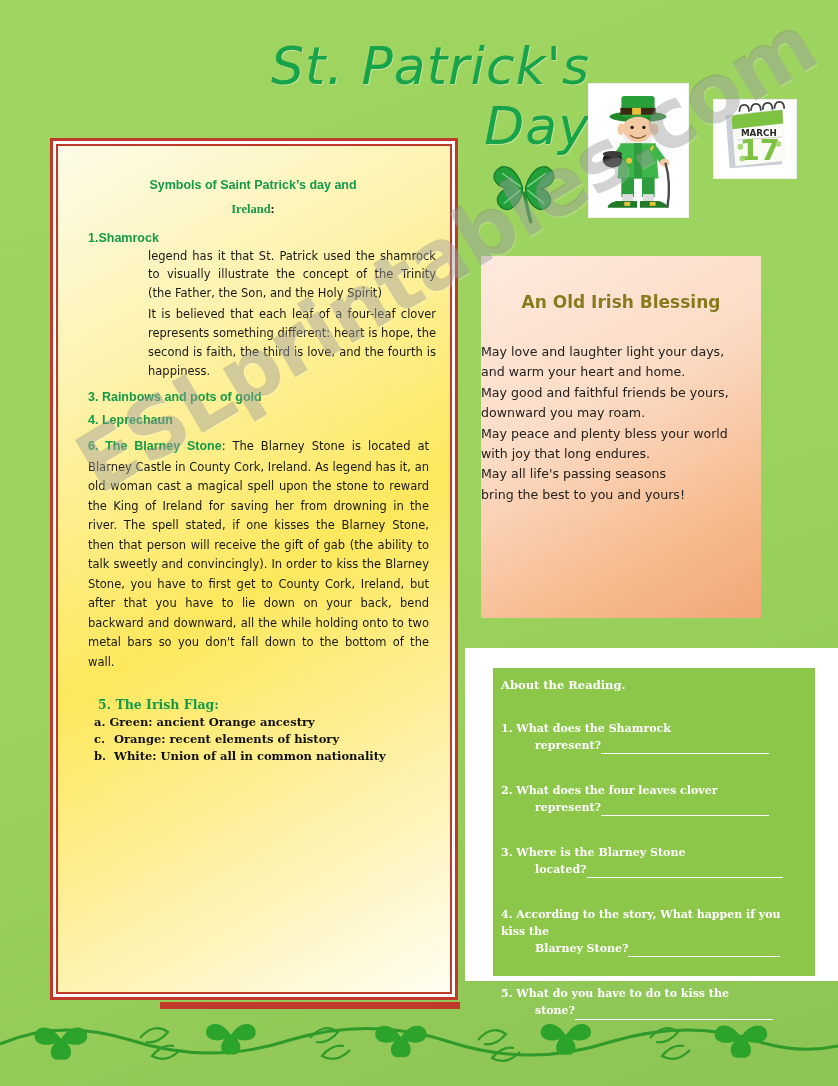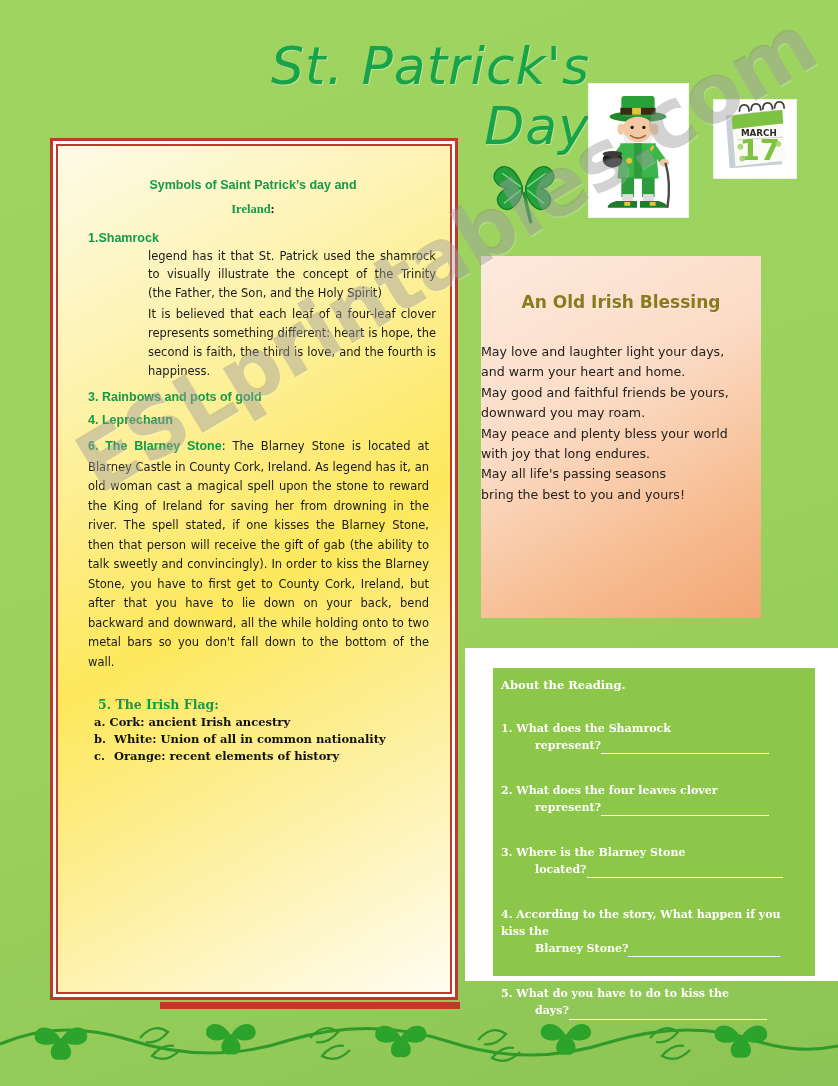--- a/index.html
+++ b/index.html
@@ -236,29 +236,29 @@
       </div>
 
       <p class="blarney">
         <b><span>6.</span>
         <span>The Blarney Stone</span></b><span>: The Blarney Stone is located at Blarney Castle in County Cork, Ireland. As legend has it, an old woman cast a magical spell upon the stone to reward the King of Ireland for saving her from drowning in the river. The spell stated, if one kisses the Blarney Stone, then that person will receive the gift of gab (the ability to talk sweetly and convincingly). In order to kiss the Blarney Stone, you have to first get to County Cork, Ireland, but after that you have to lie down on your back, bend backward and downward, all the while holding onto to two metal bars so you don't fall down to the bottom of the wall.</span>
       </p>
 
       <div class="flag-h">5. The Irish Flag:</div>
       <div class="flag-l">
         <span>a.</span>
-        <span>Cork: ancient Irish ancestry</span>
+        <span>Green: ancient Orange ancestry</span>
+      </div>
+      <div class="flag-l indent">
+        <span class="ltr">c.</span>
+        <span>Orange: recent elements of history</span>
       </div>
       <div class="flag-l indent">
         <span class="ltr">b.</span>
         <span>White: Union of all in common nationality</span>
-      </div>
-      <div class="flag-l indent">
-        <span class="ltr">c.</span>
-        <span>Orange: recent elements of history</span>
       </div>
 
     </div>
   </div>
 
   <div class="blessing">
     <div class="b-title">An Old Irish Blessing</div>
     <div class="b-body">
       <div>May love and laughter light your days,</div>
       <div>and warm your heart and home.</div>
@@ -295,21 +295,21 @@
 
       <div class="q">
         <span>4.</span>
         <span>According to the story, What happen if you kiss the</span>
         <span class="l2"><span>Blarney Stone?</span><span class="rule" style="width:152px"></span></span>
       </div>
 
       <div class="q">
         <span>5.</span>
         <span>What  do you have to do to kiss the</span>
-        <span class="l2"><span>days?</span><span class="rule" style="width:198px"></span></span>
+        <span class="l2"><span>stone?</span><span class="rule" style="width:198px"></span></span>
       </div>
     </div>
   </div>
 
   <div class="redstrip"></div>
 
   <div class="vine">
     <svg viewBox="0 0 838 86" width="838" height="86" preserveAspectRatio="none">
       <path d="M0 44 Q60 18 130 40 Q210 66 290 40 Q370 16 450 42 Q530 68 610 42 Q690 18 760 42 Q800 54 838 46" stroke="#2f9a2a" stroke-width="3" fill="none"></path>
       <g fill="#2ca32b">

